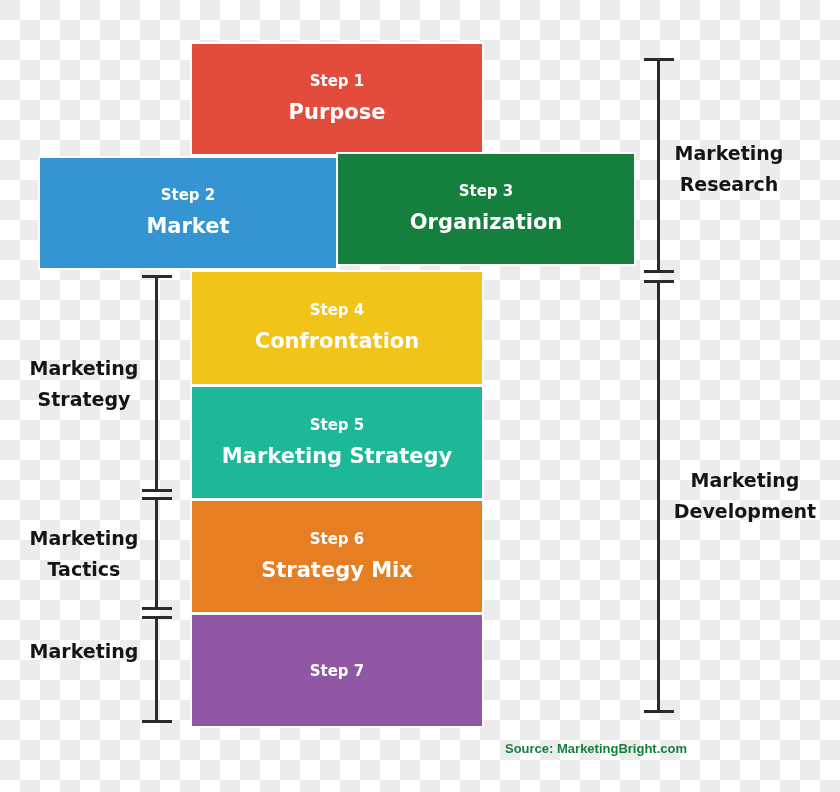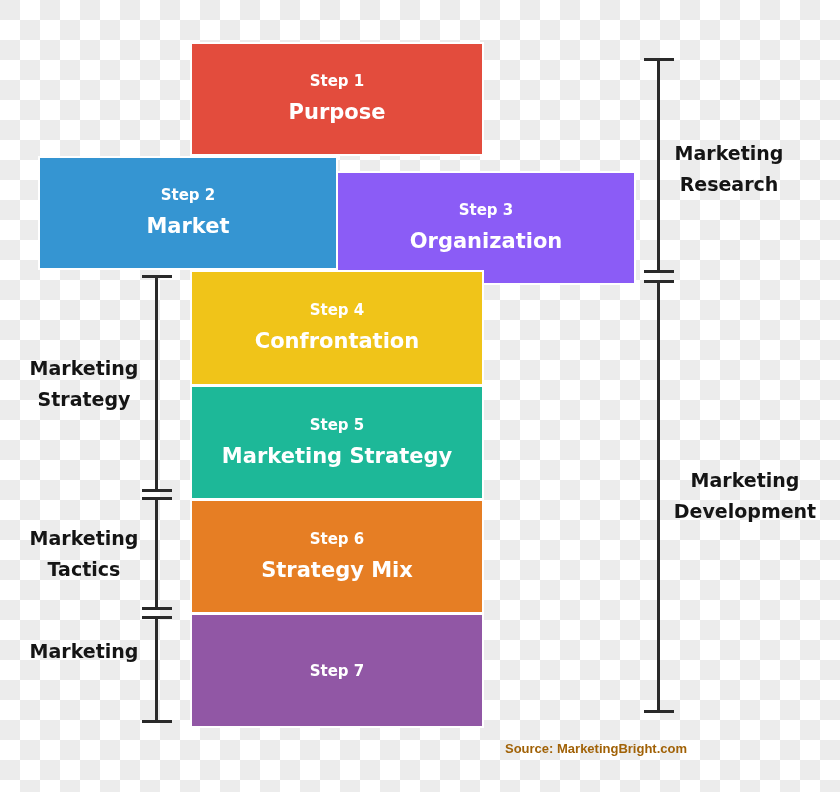--- a/index.html
+++ b/index.html
@@ -21,36 +21,36 @@
   }
   .step { font-size: 15px; font-weight: bold; line-height: 20px; }
   .title { font-size: 21px; font-weight: bold; line-height: 29px; margin-top: 7px; }
   .label {
     position: absolute; font-size: 19px; font-weight: bold; color: #151515;
     text-align: center; line-height: 31px;
   }
   .vline { position: absolute; width: 3px; background: #2a2a2a; }
   .hcap { position: absolute; height: 3px; width: 30px; background: #2a2a2a; }
   .source {
-    position: absolute; font-size: 13px; font-weight: bold; color: #a16207;
+    position: absolute; font-size: 13px; font-weight: bold; color: #15803d;
     font-family: "Liberation Sans", sans-serif;
   }
 </style>
 </head>
 <body>
 
 <div class="box" style="left:190px;top:42px;width:294px;height:114px;background:#e34c3d;">
   <div class="step">Step 1</div>
   <div class="title">Purpose</div>
 </div>
 <div class="box" style="left:38px;top:156px;width:300px;height:114px;background:#3595d2;">
   <div class="step">Step 2</div>
   <div class="title">Market</div>
 </div>
-<div class="box" style="left:336px;top:171px;width:300px;height:114px;background:#8b5cf6;">
+<div class="box" style="left:336px;top:152px;width:300px;height:114px;background:#15803d;">
   <div class="step">Step 3</div>
   <div class="title">Organization</div>
 </div>
 <div class="box" style="left:190px;top:270px;width:294px;height:116px;background:#f0c419;">
   <div class="step">Step 4</div>
   <div class="title">Confrontation</div>
 </div>
 <div class="box" style="left:190px;top:385px;width:294px;height:115px;background:#1db898;">
   <div class="step">Step 5</div>
   <div class="title">Marketing Strategy</div>

